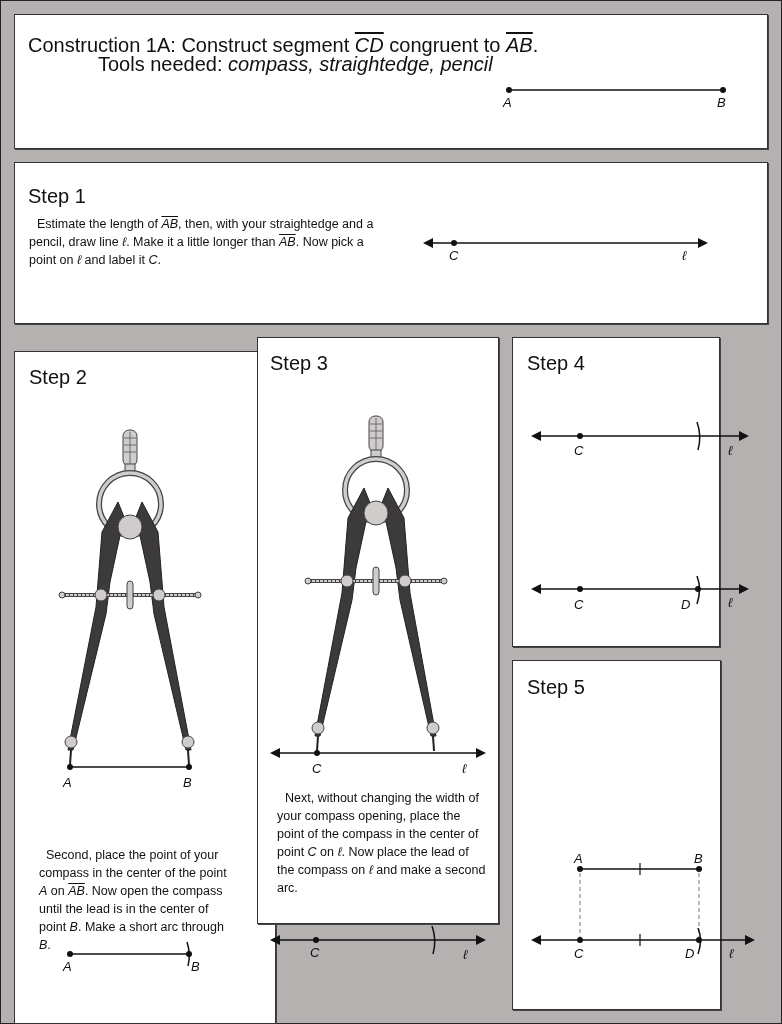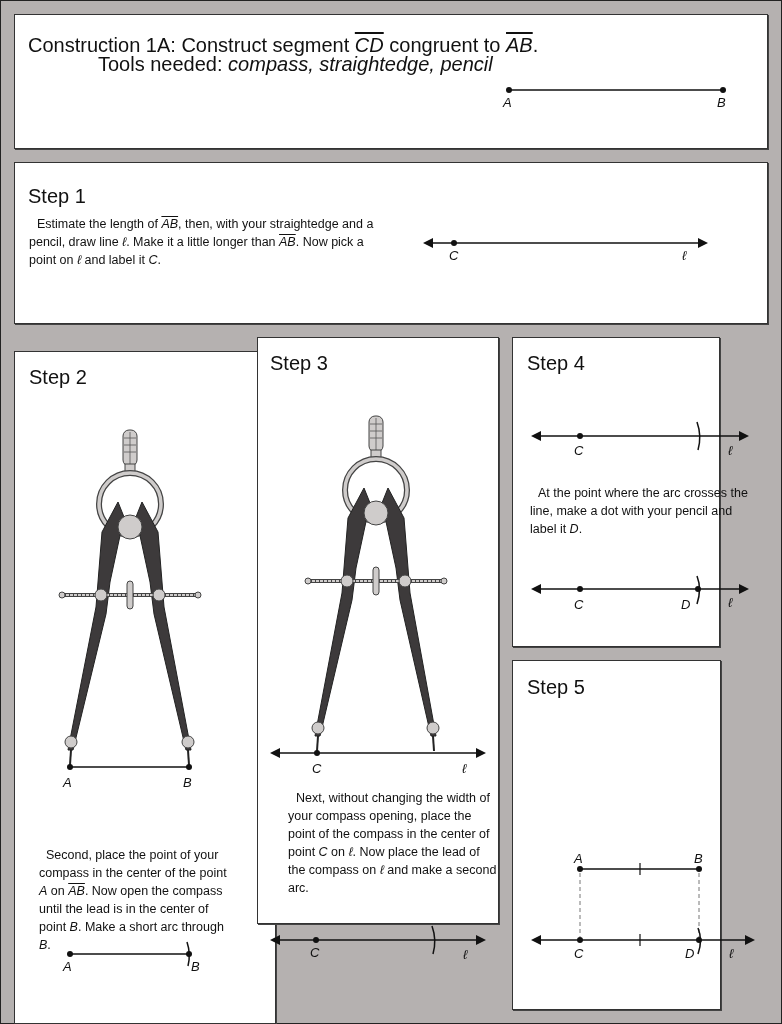--- a/index.html
+++ b/index.html
@@ -123,21 +123,21 @@
       <circle cx="60" cy="390" r="6" fill="#cfcccb" stroke="#444"></circle>
       <circle cx="175" cy="390" r="6" fill="#cfcccb" stroke="#444"></circle>
       </g>
     <line x1="18" y1="415" x2="222" y2="415" stroke="#111" stroke-width="1.6"></line>
     <polygon points="12,415 22,410 22,420" fill="#111"></polygon>
     <polygon points="228,415 218,410 218,420" fill="#111"></polygon>
     <circle cx="59" cy="415" r="3" fill="#111"></circle>
     <text x="54" y="435">C</text>
     <text x="204" y="435">ℓ</text>
   </svg>
-  <div class="body-text" style="left:30px;top:451px;width:210px;text-indent:8px;">
+  <div class="body-text" style="left:19px;top:451px;width:210px;text-indent:8px;">
     <span>Next, without changing the width of your compass opening, place the point of the compass in the center of point </span><span class="it">C</span><span> on </span><span class="it">ℓ</span><span>. Now place the lead of the compass on </span><span class="it">ℓ</span><span> and make a second arc.</span>
   </div>
   <svg style="left:0;top:580px;" width="242" height="60">
     <line x1="18" y1="22" x2="222" y2="22" stroke="#111" stroke-width="1.6"></line>
     <polygon points="12,22 22,17 22,27" fill="#111"></polygon>
     <polygon points="228,22 218,17 218,27" fill="#111"></polygon>
     <circle cx="58" cy="22" r="3" fill="#111"></circle>
     <path d="M174,8 Q179,22 175,36" fill="none" stroke="#111" stroke-width="1.5"></path>
     <text x="52" y="39">C</text>
     <text x="205" y="41">ℓ</text>
@@ -158,23 +158,20 @@
     <line x1="24" y1="251" x2="230" y2="251" stroke="#111" stroke-width="1.6"></line>
     <polygon points="18,251 28,246 28,256" fill="#111"></polygon>
     <polygon points="236,251 226,246 226,256" fill="#111"></polygon>
     <circle cx="67" cy="251" r="3" fill="#111"></circle>
     <circle cx="185" cy="251" r="3" fill="#111"></circle>
     <path d="M184,238 Q189,251 184,266" fill="none" stroke="#111" stroke-width="1.5"></path>
     <text x="61" y="271">C</text>
     <text x="168" y="271">D</text>
     <text x="215" y="269">ℓ</text>
   </svg>
-  <div class="body-text" style="left:17px;top:146px;width:228px;text-indent:8px;">
-    <span>At the point where the arc crosses the line, make a dot with your pencil and label it </span><span class="it">D</span><span>.</span>
-  </div>
 </div>
 
 <div class="panel" style="left:512px;top:660px;width:209px;height:350px;">
   <div class="title" style="left:14px;top:15px;">Step 5</div>
   <svg style="left:0;top:0;" width="256" height="350">
     <line x1="67" y1="208" x2="186" y2="208" stroke="#111" stroke-width="1.3"></line>
     <line x1="127" y1="202" x2="127" y2="214" stroke="#111" stroke-width="1.2"></line>
     <circle cx="67" cy="208" r="3" fill="#111"></circle>
     <circle cx="186" cy="208" r="3" fill="#111"></circle>
     <line x1="67" y1="212" x2="67" y2="276" stroke="#777" stroke-width="1" stroke-dasharray="4,3"></line>

